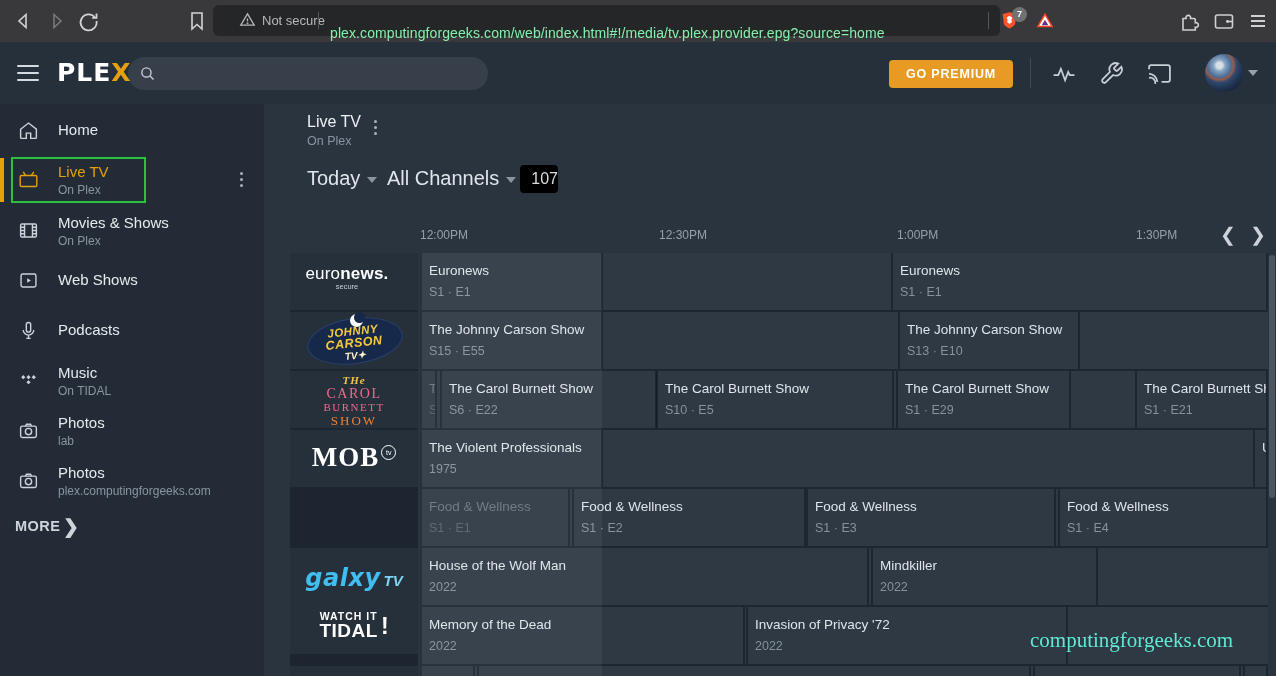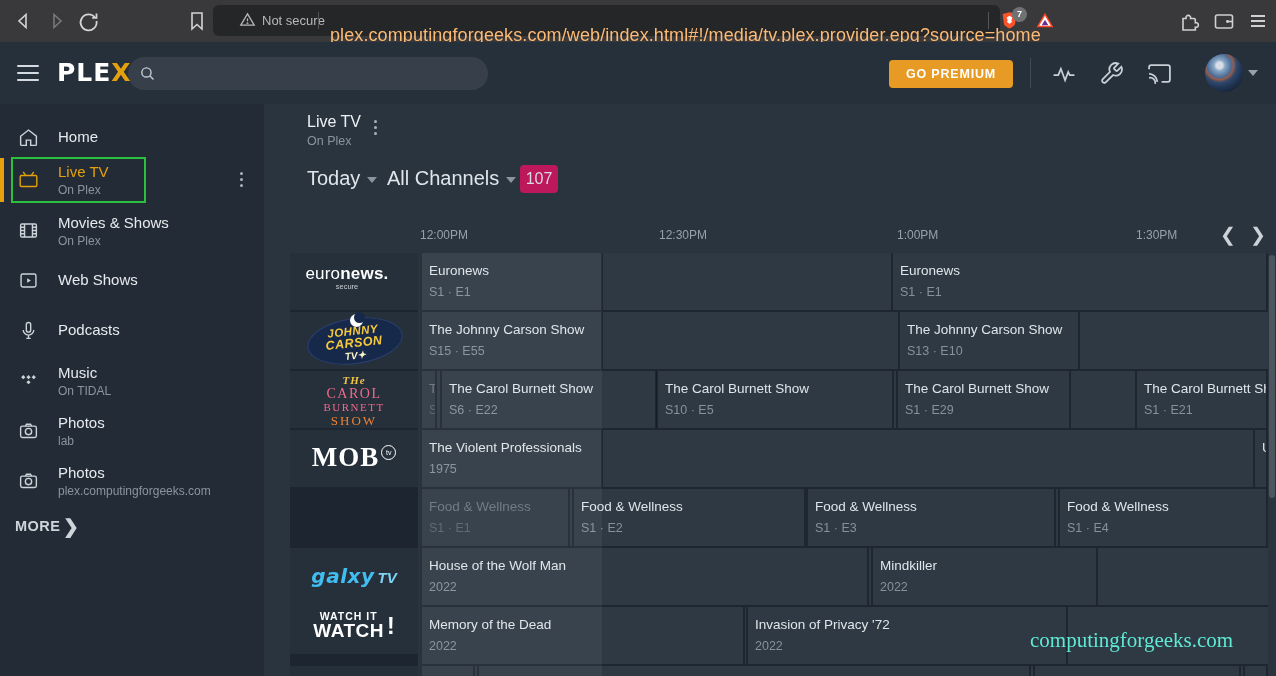--- a/index.html
+++ b/index.html
@@ -7,21 +7,21 @@
        font-family:"Liberation Sans",sans-serif;-webkit-font-smoothing:antialiased}
   svg{display:block}
 
   
   #browser-bar{position:absolute;top:0;left:0;width:1276px;height:42px;background:#39393b}
   .bicon{position:absolute;top:9px;width:24px;height:24px}
   #url-bar{position:absolute;left:213px;top:5px;width:787px;height:31px;background:#242628;border-radius:6px}
   #url-bar .warn{position:absolute;left:26px;top:6px}
   #not-secure{position:absolute;left:49px;top:8px;font-size:13px;color:#b6b8ba}
   .usep{position:absolute;top:7px;width:1px;height:17px;background:#55575a}
-  #url-text{position:absolute;left:117px;top:20px;font-size:18px;color:#fdba74;letter-spacing:.1px;white-space:nowrap}
+  #url-text{position:absolute;left:117px;top:20px;font-size:14px;color:#86efac;letter-spacing:.1px;white-space:nowrap}
   #shield-badge{position:absolute;left:799px;top:2px;width:15px;height:15px;border-radius:8px;background:#6f7173;
                 color:#fff;font-size:9px;font-weight:bold;text-align:center;line-height:15px}
 
   
   #plex-header{position:absolute;top:42px;left:0;width:1276px;height:62px;background:#26303b}
   #hamburger{position:absolute;left:17px;top:23px;width:22px;height:16px;cursor:pointer}
   #hamburger div{height:2px;background:#d5dae0;border-radius:1px;margin-bottom:5px}
   #plex-logo{position:absolute;left:57px;top:16px;font-size:25px;font-weight:800;letter-spacing:1px;color:#fff;font-family:"DejaVu Sans","Liberation Sans",sans-serif}
   #plex-logo .x{color:#e5a00d}
   #search-pill{position:absolute;left:128px;top:15px;width:360px;height:33px;border-radius:17px;background:rgba(255,255,255,.08)}
@@ -52,22 +52,22 @@
   #sb-more{position:absolute;left:15px;top:414px;height:24px;font-size:14.5px;font-weight:bold;letter-spacing:.5px;color:#cdd4da;cursor:pointer}
   #sb-more .chev{position:absolute;left:48px;top:-3px;font-size:19px;font-weight:bold;color:#cdd4da}
 
   
   #main{position:absolute;left:264px;top:104px;width:1012px;height:572px;background:#2a343f;overflow:hidden}
   #page-title{position:absolute;left:43px;top:9px;font-size:16px;color:#eef1f4}
   #page-subtitle{position:absolute;left:43px;top:30px;font-size:12.5px;color:#8a94a0}
   #title-dots{position:absolute;left:110px;top:16px}
   .filter{position:absolute;top:63px;font-size:20px;color:#dfe5ea;cursor:pointer;white-space:nowrap}
   .filter .caret{display:inline-block;width:0;height:0;border-left:5px solid transparent;border-right:5px solid transparent;border-top:6px solid #8b95a0;margin-left:7px;vertical-align:2px}
-  #channel-count{position:absolute;left:256px;top:61px;min-width:38px;height:28px;background:#be185d;border-radius:4px;
-                 color:#d7dce1;font-size:16px;text-align:center;line-height:28px}
+  #channel-count{position:absolute;left:256px;top:61px;min-width:38px;height:28px;background:#000000;border-radius:4px;
+                 color:#d7dce1;font-size:16px;text-align:right;line-height:28px}
   .tl-label{position:absolute;top:124px;font-size:12px;color:#96a0aa}
   .tl-chev{position:absolute;top:119px;font-size:19px;color:#ccd2d8;cursor:pointer;font-family:"DejaVu Sans",sans-serif}
 
   
   #channel-col{position:absolute;left:26px;top:149px;width:128px;height:423px;background:#1d2630}
   .ch-tile{position:absolute;left:0;width:128px;height:57px;background:#25303b;cursor:pointer;overflow:hidden}
   #grid{position:absolute;left:156px;top:149px;width:848px;height:423px;background:#2e3944;overflow:hidden}
   .rowsep{position:absolute;left:0;width:848px;height:2px;background:rgba(13,20,28,.5)}
   .cell{position:absolute;height:57px;border-left:2px solid rgba(13,20,28,.5);border-right:2px solid rgba(13,20,28,.5);
         box-sizing:border-box;overflow:hidden;cursor:pointer}
@@ -97,21 +97,21 @@
   .lg-carol .c2{font-size:14px;color:#ef6a8a;letter-spacing:1.5px;margin-top:1px}
   .lg-carol .c3{font-size:11px;color:#ef6a8a;letter-spacing:1.5px;margin-top:1px}
   .lg-carol .c4{font-size:13px;color:#f08030;letter-spacing:2px;margin-top:1px}
   .lg-mob{display:flex;align-items:flex-start;justify-content:center;padding-top:14px;color:#fff}
   .lg-mob .m{font-family:"Liberation Serif",serif;font-weight:bold;font-size:27px;line-height:27px;letter-spacing:1px}
   .lg-mob .tv{width:13px;height:13px;border:1.5px solid #fff;border-radius:50%;font-size:7px;line-height:13px;text-align:center;margin-left:2px;margin-top:1px}
   .lg-clix{display:flex;align-items:center;justify-content:center;height:57px}
   .lg-clix .box{width:62px;height:51px;border-radius:15px;background:linear-gradient(135deg,#e7121f 15%,#e0145f 70%,#d81a8a);
                 display:flex;align-items:center;justify-content:center;color:#fff;font-weight:800;font-style:italic;font-size:14.5px;letter-spacing:.2px}
   .lg-galxy{display:flex;align-items:baseline;justify-content:center;padding-top:16px;gap:3px}
-  .lg-galxy .g{font-family:"DejaVu Sans","Liberation Sans",sans-serif;font-weight:800;font-style:italic;font-size:20px;color:#41bdf0;letter-spacing:.5px}
+  .lg-galxy .g{font-family:"DejaVu Sans","Liberation Sans",sans-serif;font-weight:800;font-style:italic;font-size:24px;color:#41bdf0;letter-spacing:.5px}
   .lg-galxy .tv{font-style:italic;font-weight:bold;font-size:15px;color:#7fd4f5}
   .lg-scream{display:flex;align-items:center;justify-content:center;height:57px;color:#fff;gap:3px}
   .lg-scream .col{text-align:center;line-height:1}
   .lg-scream .s1{font-size:10.5px;font-weight:900;letter-spacing:1px}
   .lg-scream .s2{font-size:19px;font-weight:900;letter-spacing:.5px}
   .lg-scream .bang{font-size:23px;font-weight:900;line-height:22px}
 </style>
 </head>
 <body>
 
@@ -191,21 +191,21 @@
       <path d="M2 12.05A9 9 0 0 1 9.95 20"></path>
       <path d="M2 8V6a2 2 0 0 1 2-2h16a2 2 0 0 1 2 2v12a2 2 0 0 1-2 2h-6"></path>
     </svg>
   <div id="avatar"></div>
   <div id="avatar-badge">10</div>
   <div id="avatar-caret"></div>
 </div>
 
 <div id="sidebar">
   <div id="sb-items">
-      <div class="sb-item" style="top: 10px;">
+      <div class="sb-item" style="top: 3px;">
         <span class="icon">
           <svg width="21" height="21" viewBox="0 0 24 24" fill="none" stroke="#ccd3d9" stroke-width="1.6">
             <path d="M3 10.5 12 3.5l9 7V20a1 1 0 0 1-1 1h-5.5v-6h-5v6H4a1 1 0 0 1-1-1z"></path>
           </svg>
         </span>
         <div class="label">Home</div>
       </div>
       <div class="sb-item two sel" style="top: 52px;">
         <div class="sel-box"></div>
         <div class="sel-bar"></div>
@@ -350,21 +350,21 @@
       <div class="ch-tile" style="top: 295px;">
         <div class="lg-galxy">
           <span class="g">galxy</span>
           <span class="tv">TV</span>
         </div>
       </div>
       <div class="ch-tile" style="top: 344px;">
         <div class="lg-scream">
           <div class="col">
             <div class="s1">WATCH IT</div>
-            <div class="s2">WATCH</div>
+            <div class="s2">TIDAL</div>
           </div>
           <div class="bang">!</div>
         </div>
       </div>
       <div class="ch-tile" style="top: 413px;">
         <div></div>
       </div>
     </div>
   <div id="grid">
       <div class="cell" style="left: 0px; width: 183px; top: 0px;">

